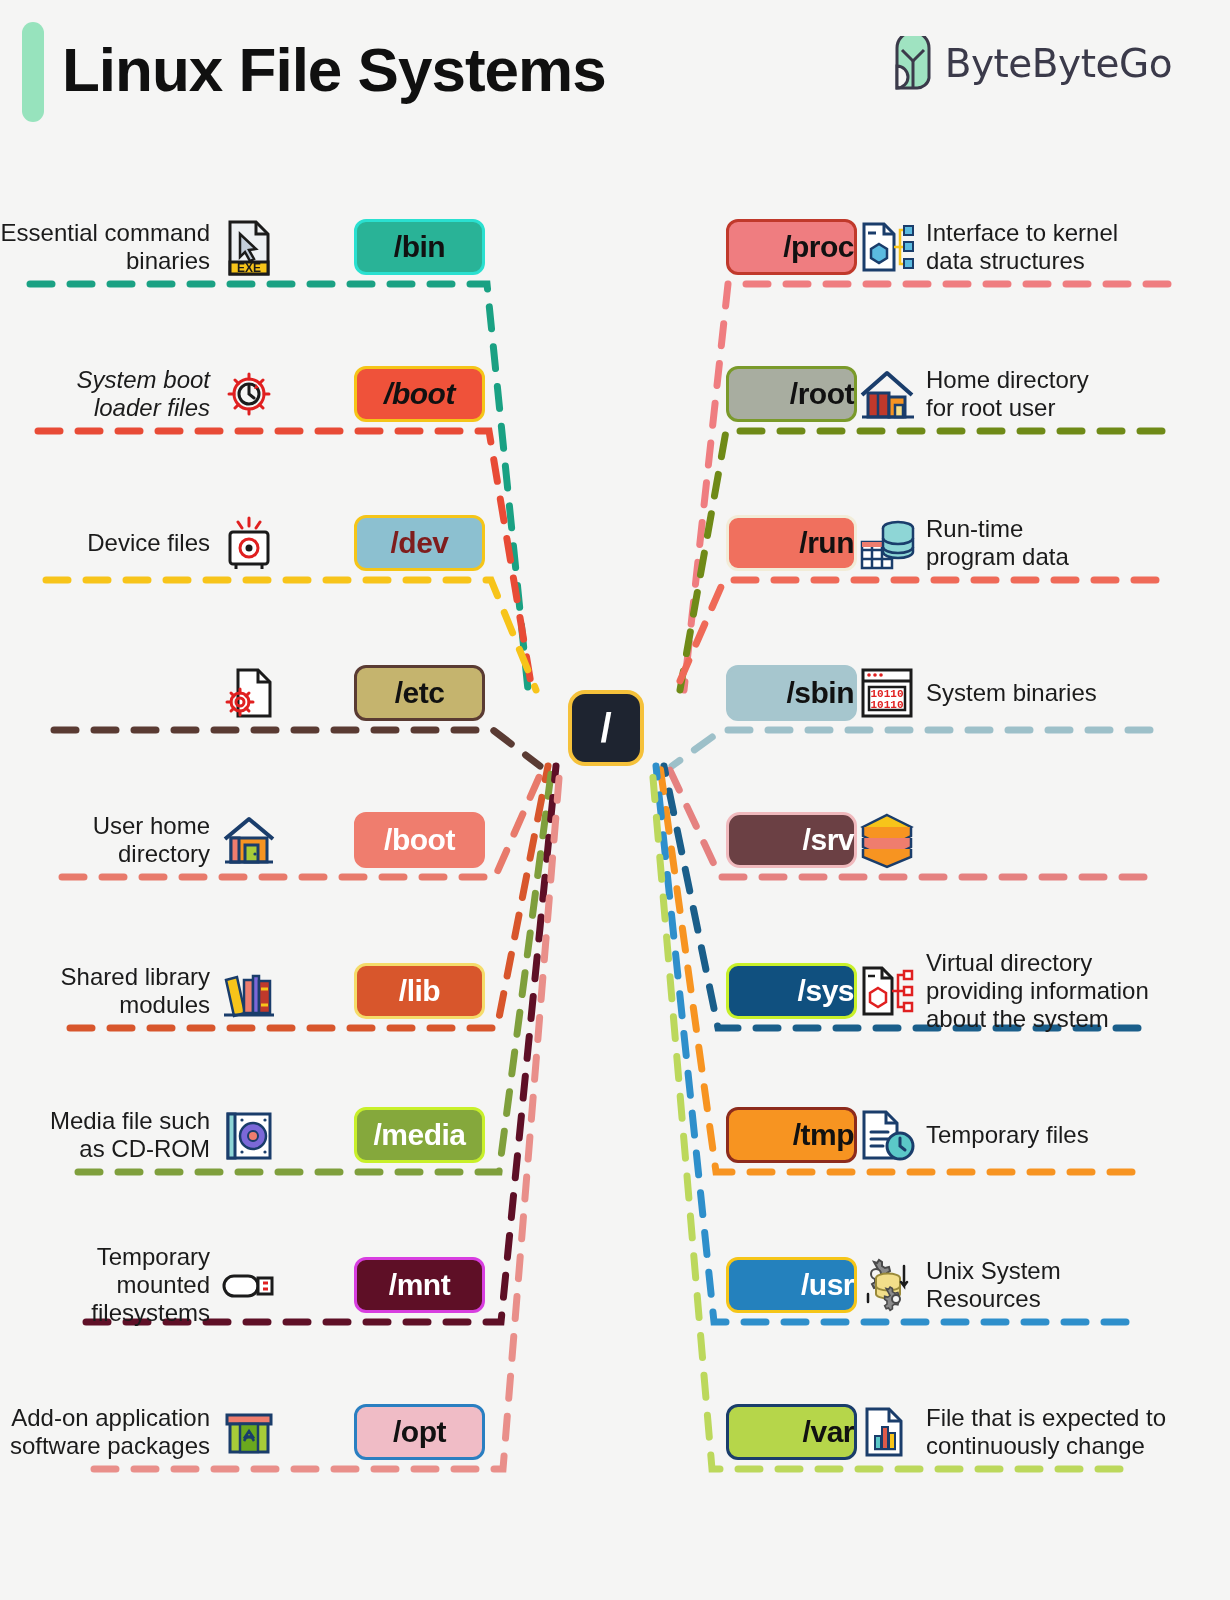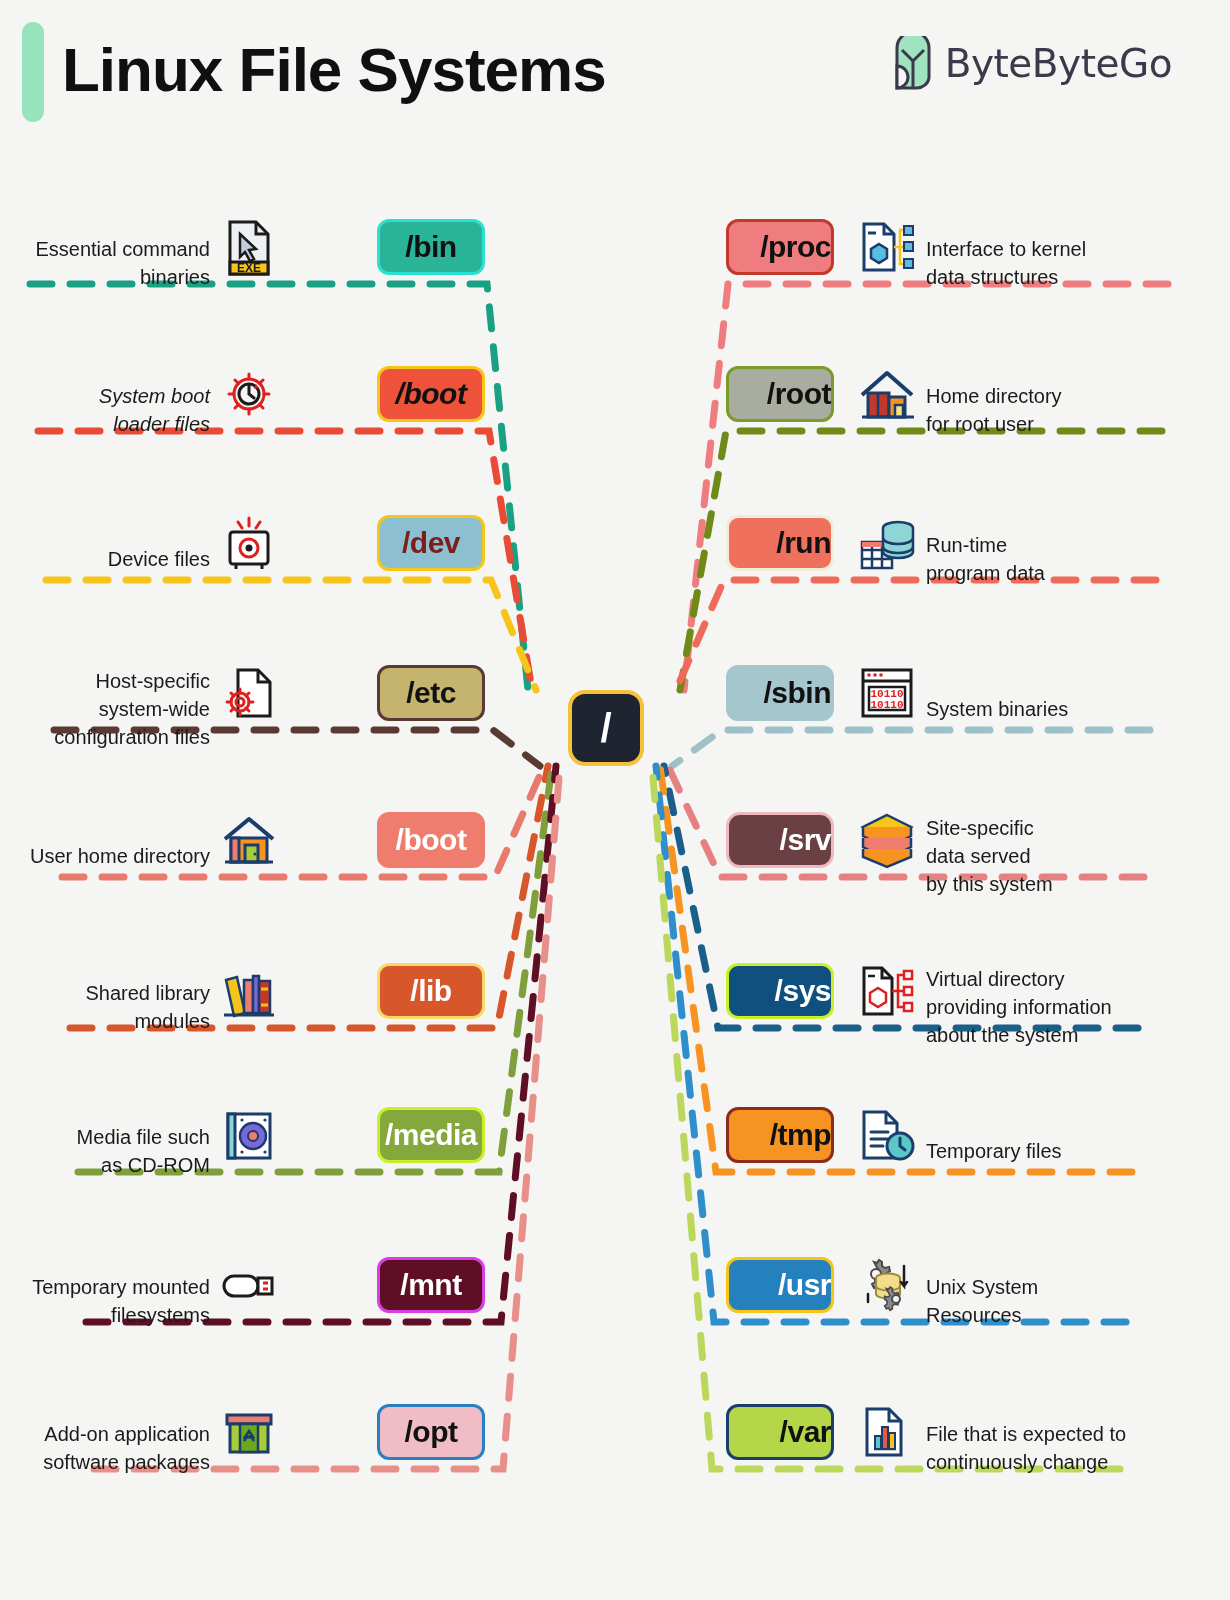--- a/index.html
+++ b/index.html
@@ -37,37 +37,36 @@
   
   #wires { position: absolute; left: 0; top: 0; width: 1230px; height: 1600px; }
 
   
   .row { position: absolute; height: 80px; }
   .row-left  { left: 0;   width: 500px; }
   .row-right { left: 718px; width: 512px; }
 
   .desc {
     position: absolute; top: 50%; transform: translateY(-50%);
-    font-size: 20px; line-height: 28px; color: #1b1b1b;
+    font-size: 24px; line-height: 28px; color: #1b1b1b;
     white-space: pre-line;
-    margin-top: 16px;
   }
   .row-left .desc  { right: 290px; text-align: right; }
   .row-right .desc { left: 208px;  text-align: left; }
 
   .ico {
     position: absolute; top: 50%; transform: translateY(-50%);
     width: 58px; height: 58px;
   }
   .row-left .ico  { right: 222px; }
   .row-right .ico { left: 140px; }
 
   .card {
     position: absolute; top: 50%; transform: translateY(-50%);
-    width: 108px; height: 56px;
+    width: 131px; height: 56px;
     border-radius: 12px;
     border: 3px solid transparent;
     display: flex; align-items: center; justify-content: center;
     font-size: 30px; font-weight: bold;
     letter-spacing: -0.5px;
   }
   .row-left .card  { right: 15px; }
   .row-right .card { left: 8px; justify-content: flex-end; }
 
   
@@ -166,23 +165,20 @@
           <g stroke="#e02020" stroke-width="3" stroke-linecap="round">
             <path d="M29 4v8M18 8l4 6M40 8l-4 6"></path>
           </g>
           <path d="M16 50v5M42 50v5" stroke="#1b1b1b" stroke-width="3"></path>
         </svg>
         <div class="card" style="background: rgb(140, 192, 208); border-color: rgb(245, 197, 24); color: #7f1d1d;">
           <span>/dev</span>
         </div>
       </div>
       <div class="row row-left" style="top: 653px;">
-        <div class="desc">Host-specific
-system-wide
-configuration files</div>
         <svg viewBox="0 0 58 58" class="ico">
           <path d="M18 6h20l12 12v34H18z" fill="#fff" stroke="#1b1b1b" stroke-width="3"></path>
           <path d="M38 6v12h12" fill="none" stroke="#1b1b1b" stroke-width="3"></path>
           <g fill="none" stroke="#e02020" stroke-width="3">
             <circle cx="20" cy="38" r="9"></circle>
             <circle cx="20" cy="38" r="4"></circle>
             <g stroke-linecap="round">
               <path d="M20 25v4M20 47v4M7 38h4M29 38h4M11 29l3 3M26 44l3 3M29 29l-3 3M14 44l-3 3"></path>
             </g>
           </g>
@@ -327,23 +323,20 @@
           </g>
           <rect x="11" y="23" width="36" height="23" fill="#fff" stroke="#1b1b1b" stroke-width="2.5"></rect>
           <text x="29" y="33" font-size="11" font-family="Liberation Mono" font-weight="bold" text-anchor="middle" fill="#e02020">10110</text>
           <text x="29" y="44" font-size="11" font-family="Liberation Mono" font-weight="bold" text-anchor="middle" fill="#e02020">10110</text>
         </svg>
         <div class="card" style="background: rgb(166, 198, 206); border-color: rgb(166, 198, 206); color: rgb(17, 17, 17);">
           <span>/sbin</span>
         </div>
       </div>
       <div class="row row-right" style="top: 800px;">
-        <div class="desc">Site-specific
-data served
-by this system</div>
         <svg viewBox="0 0 58 58" class="ico">
           <path d="M29 4l24 12-24 12L5 16z" fill="#f7c41a" stroke="#1a3d6b" stroke-width="2.5"></path>
           <path d="M5 16v9l24 12 24-12v-9" fill="#f79421" stroke="#1a3d6b" stroke-width="2.5"></path>
           <path d="M5 27v9l24 12 24-12v-9" fill="#ef7d6e" stroke="#1a3d6b" stroke-width="2.5"></path>
           <path d="M5 38v8l24 10 24-10v-8" fill="#f79421" stroke="#1a3d6b" stroke-width="2.5"></path>
         </svg>
         <div class="card" style="background: rgb(107, 64, 68); border-color: rgb(240, 185, 189); color: rgb(255, 255, 255); border-radius: 14px;">
           <span>/srv</span>
         </div>
       </div>

